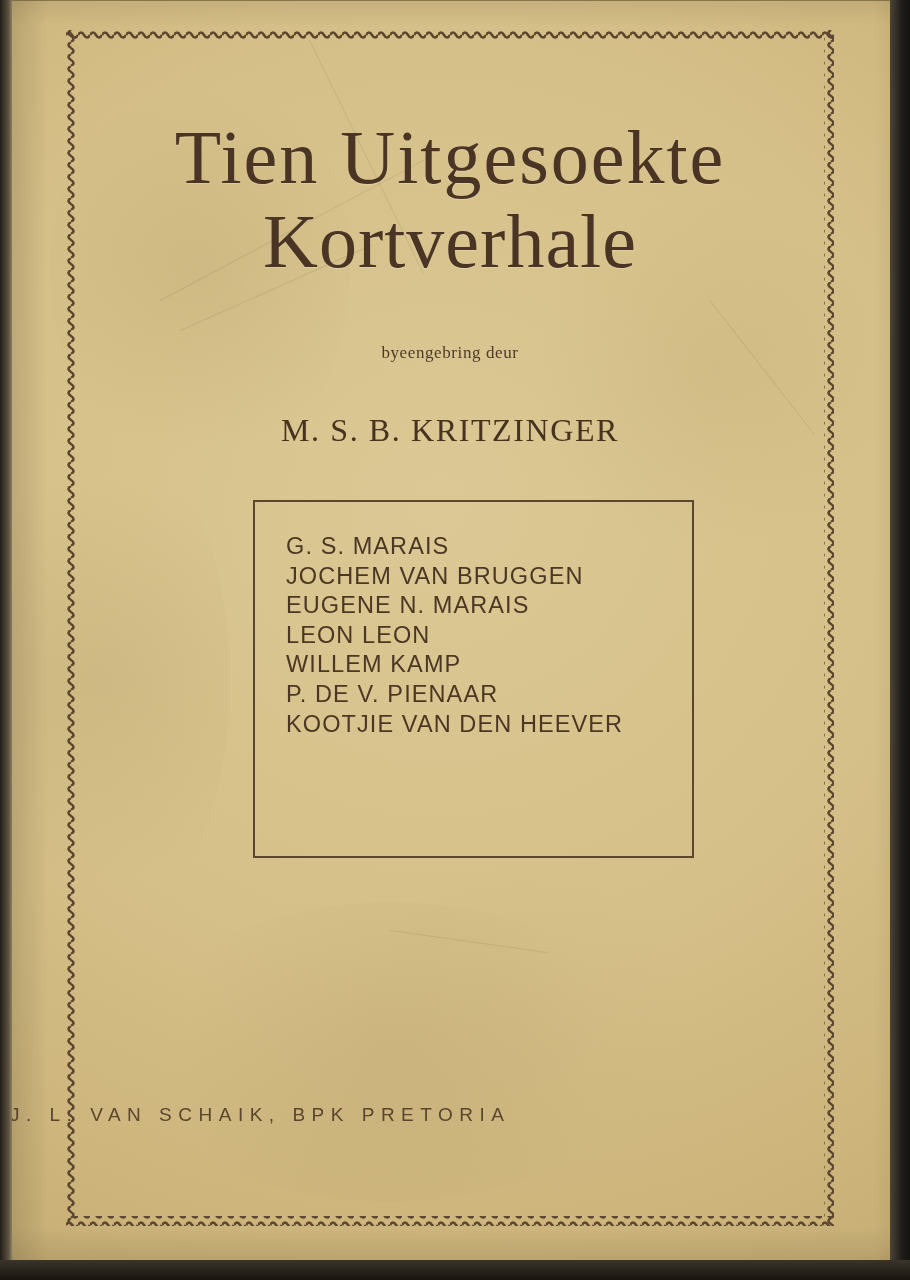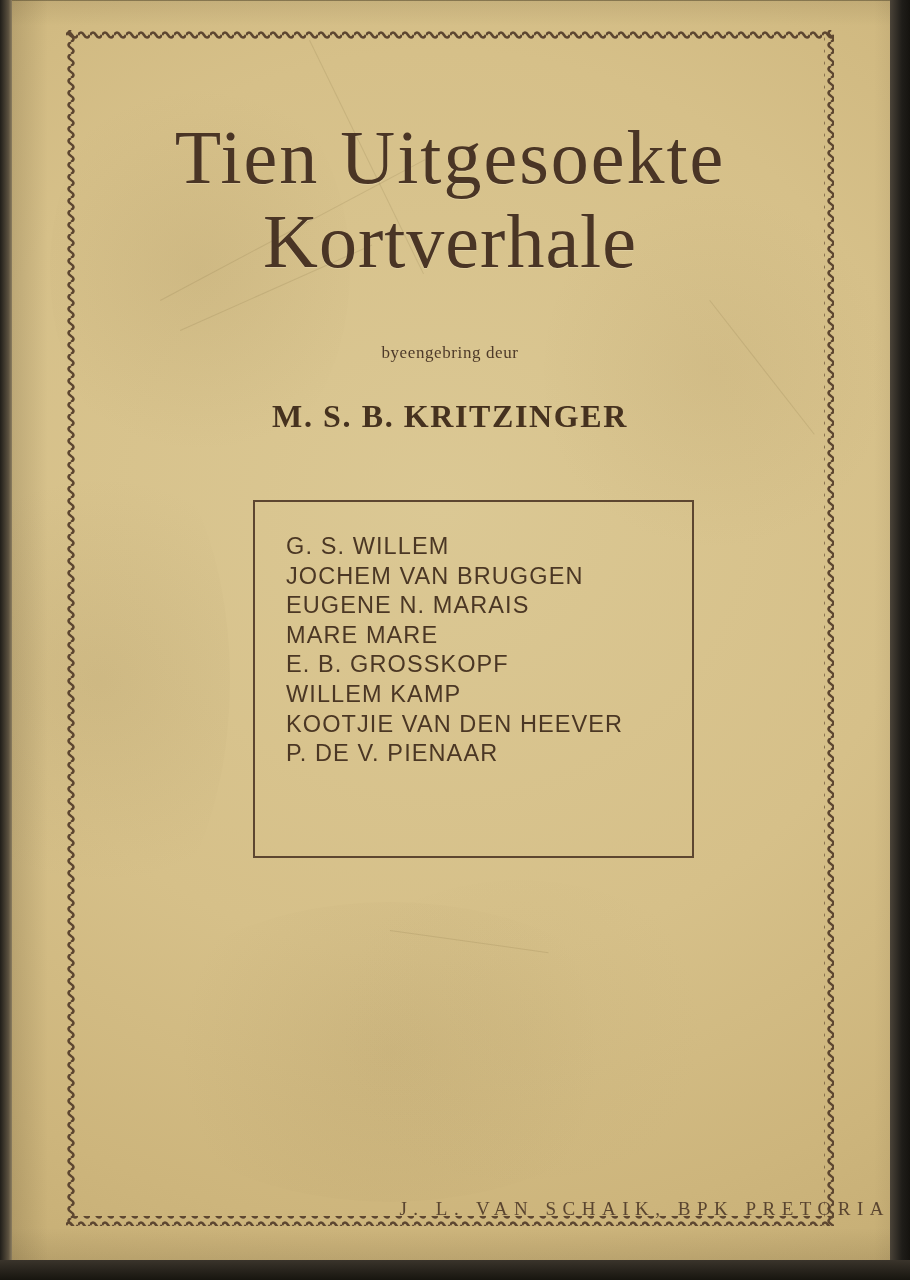--- a/index.html
+++ b/index.html
@@ -112,28 +112,27 @@
     width: 880px;
     text-align: center;
     font-family: "Liberation Serif", serif;
     font-size: 17px;
     color: #4e3a29;
     letter-spacing: 0.6px;
   }
   .author {
     position: absolute;
     left: 0;
-    top: 398px;
+    top: 412px;
     width: 880px;
     text-align: center;
     font-family: "Liberation Serif", serif;
     font-size: 32px;
     color: #46321f;
     letter-spacing: 1.6px;
-    font-weight: bold;
   }
 
   
   #contrib-box {
     position: absolute;
     left: 243px;
     top: 500px;
     width: 441px;
     height: 358px;
     border: 2px solid #5d4630;
@@ -151,24 +150,24 @@
     line-height: 29.6px;
     color: #4b3724;
     letter-spacing: 1.1px;
     white-space: nowrap;
   }
 
   
   #publisher {
     position: absolute;
     left: 0;
-    top: 1198px;
-    width: 880px;
-    text-align: right;
-    font-family: Liberation Serif, serif;
+    top: 1104px;
+    width: 880px;
+    text-align: left;
+    font-family: Liberation Sans, sans-serif;
     font-size: 19px;
     color: #5a4530;
     letter-spacing: 6.5px;
   }
 
   
   #right-edge {
     position: absolute;
     right: 0; top: 0;
     width: 20px; height: 1280px;
@@ -228,28 +227,27 @@
       <div class="title-block">
         <div class="title-line l1">Tien  Uitgesoekte</div>
         <div class="title-line l2">Kortverhale</div>
       </div>
 
       <div class="byline">byeengebring deur</div>
       <div class="author">M. S. B. KRITZINGER</div>
 
       <div id="contrib-box"></div>
       <div id="contrib-list">
-        <div class="contrib">G. S. WILLEM</div>
+        <div class="contrib">G. S. MARAIS</div>
         <div class="contrib">JOCHEM VAN BRUGGEN</div>
         <div class="contrib">EUGENE N. MARAIS</div>
-        <div class="contrib">MARE MARE</div>
-        <div class="contrib">E. B. GROSSKOPF</div>
+        <div class="contrib">LEON LEON</div>
         <div class="contrib">WILLEM KAMP</div>
+        <div class="contrib">P. DE V. PIENAAR</div>
         <div class="contrib">KOOTJIE VAN DEN HEEVER</div>
-        <div class="contrib">P. DE V. PIENAAR</div>
       </div>
 
       <div id="publisher">J. L. VAN SCHAIK, BPK PRETORIA</div>
 
     </div>
   </div>
 
   <div id="left-edge"></div>
   <div id="right-edge"></div>
   <div id="bottom-edge"></div>

